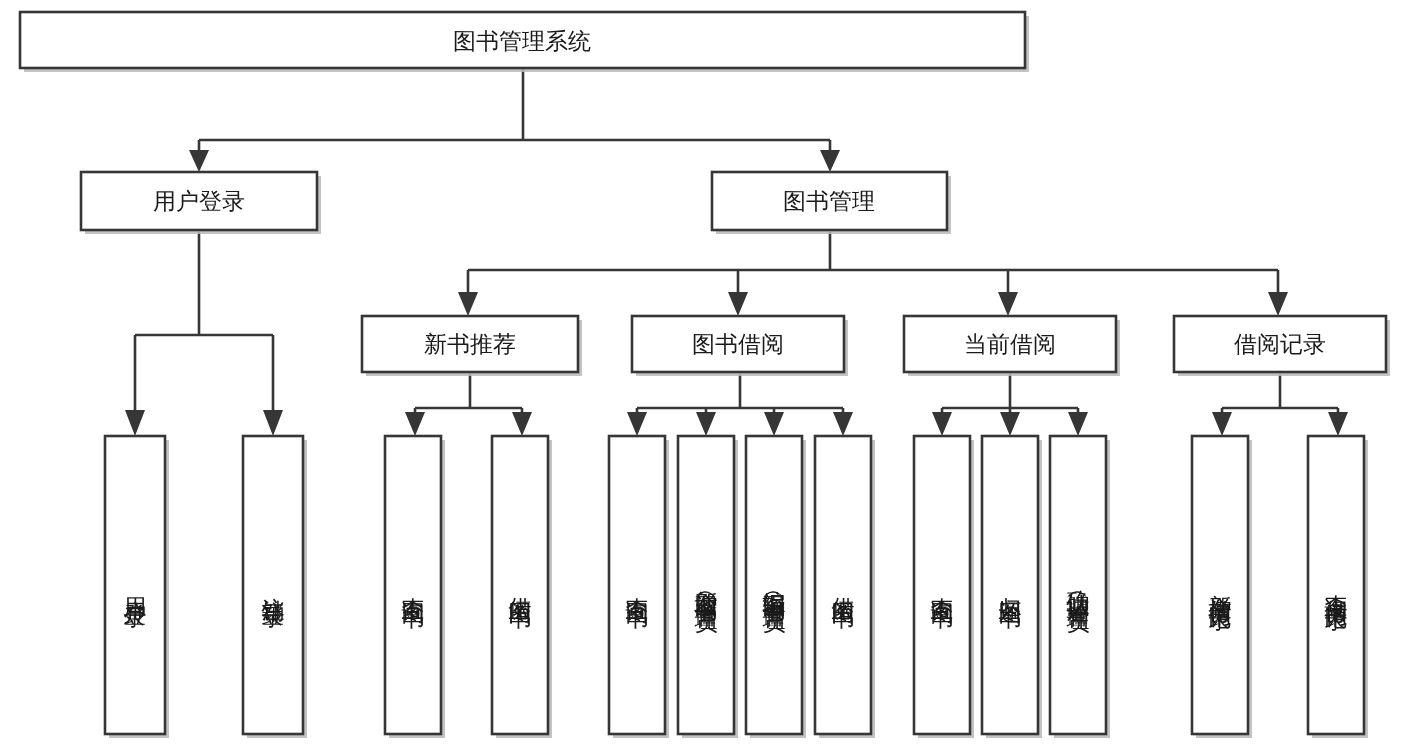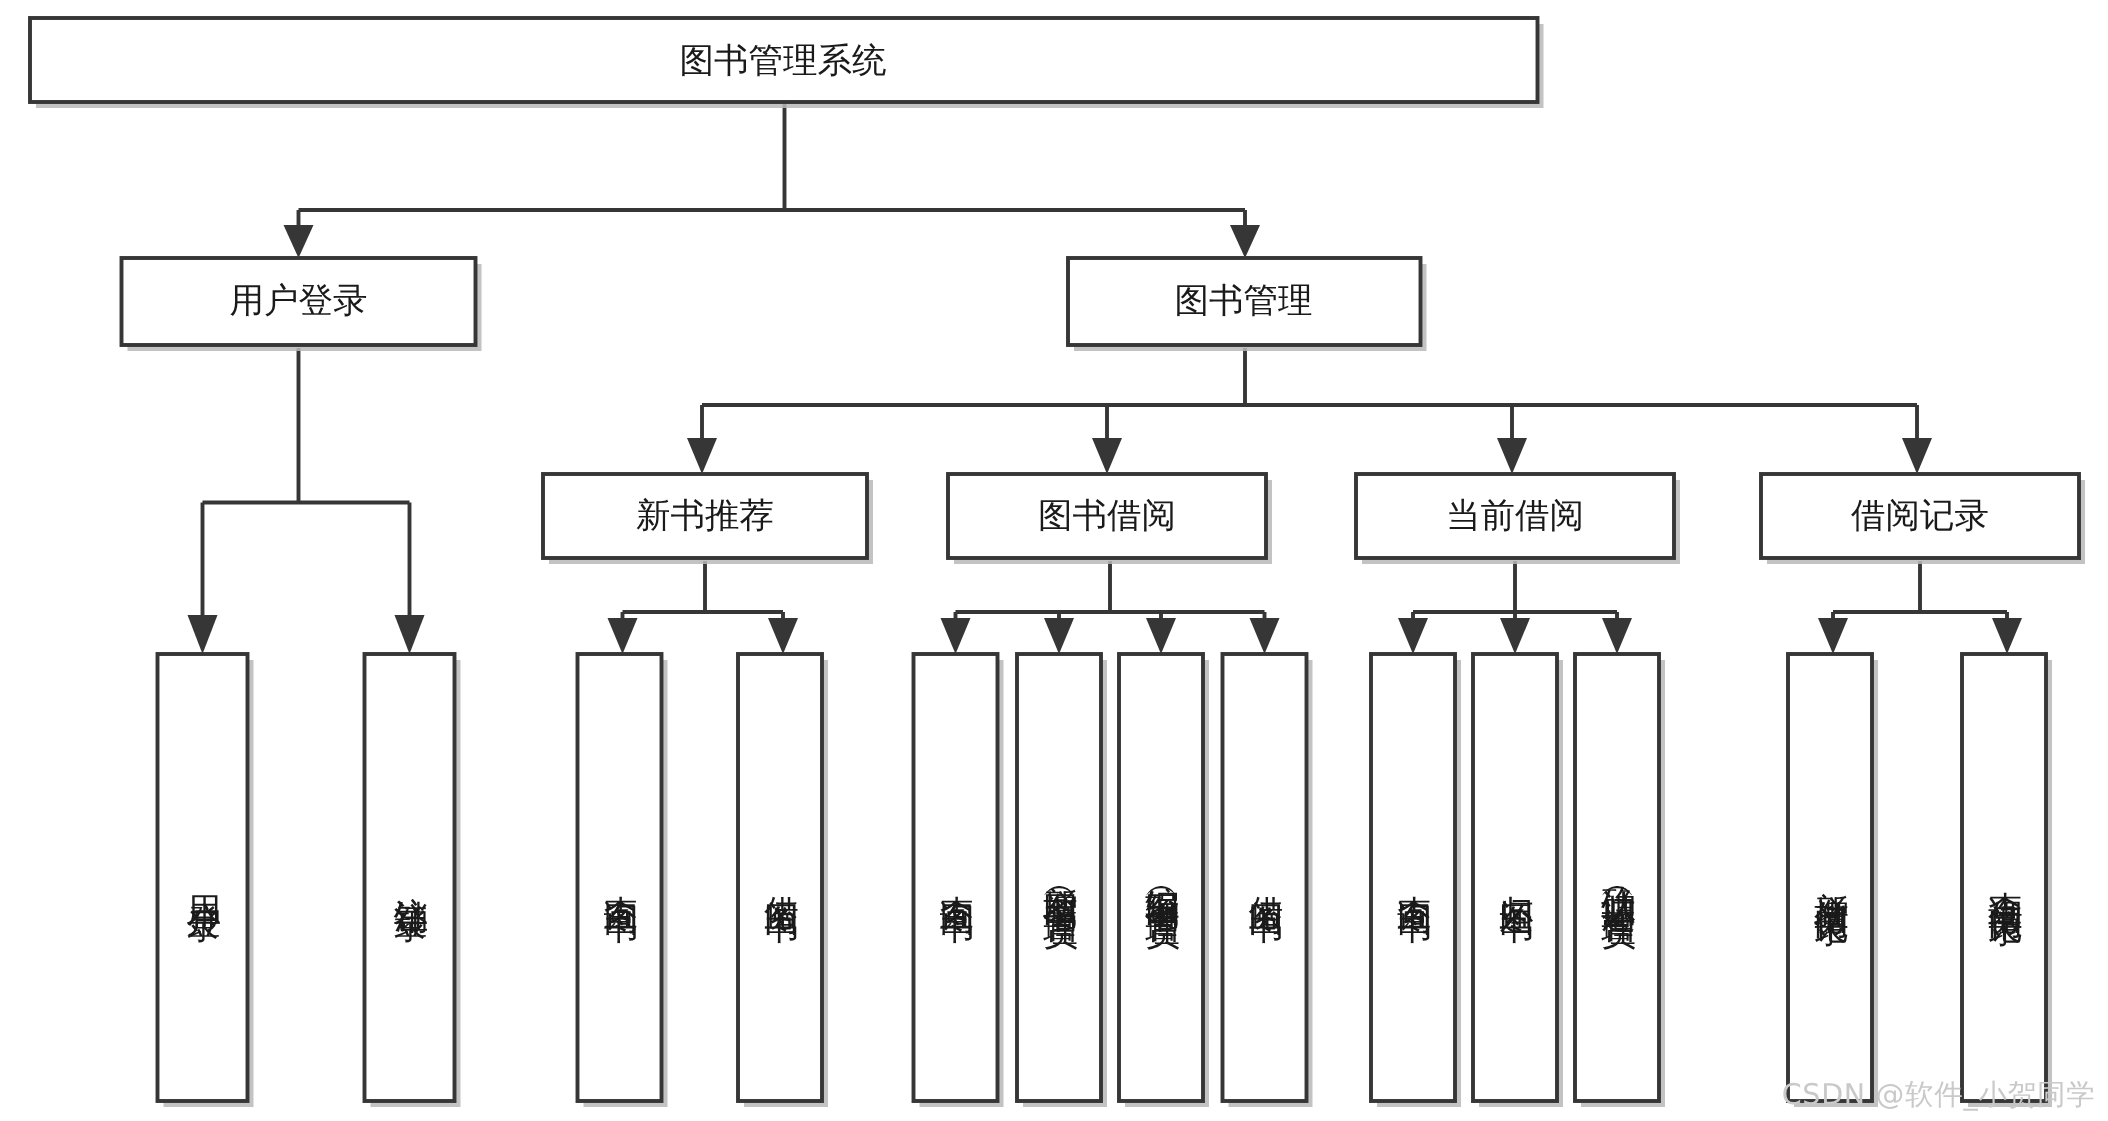--- a/index.html
+++ b/index.html
@@ -285,15 +285,14 @@
   </div>
 
   <div class="vert-wrap" style="left:1192px; top:436px; width:56px; height:298px;">
     <span class="vert-text">新增借阅记录</span>
   </div>
 
   <div class="vert-wrap" style="left:1308px; top:436px; width:56px; height:298px;">
     <span class="vert-text">查询借阅记录</span>
   </div>
 
-  <div class="watermark">CSDN @软件_小贺同学</div>
 
 </div>
 
 </body></html>

